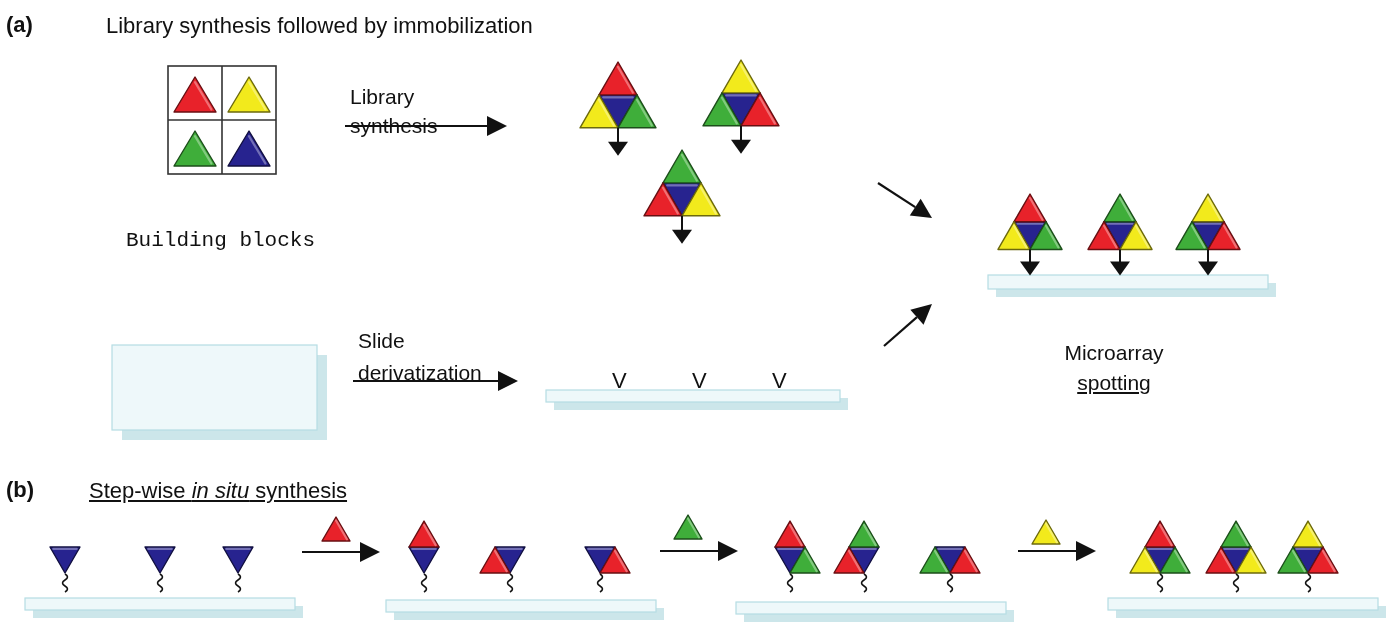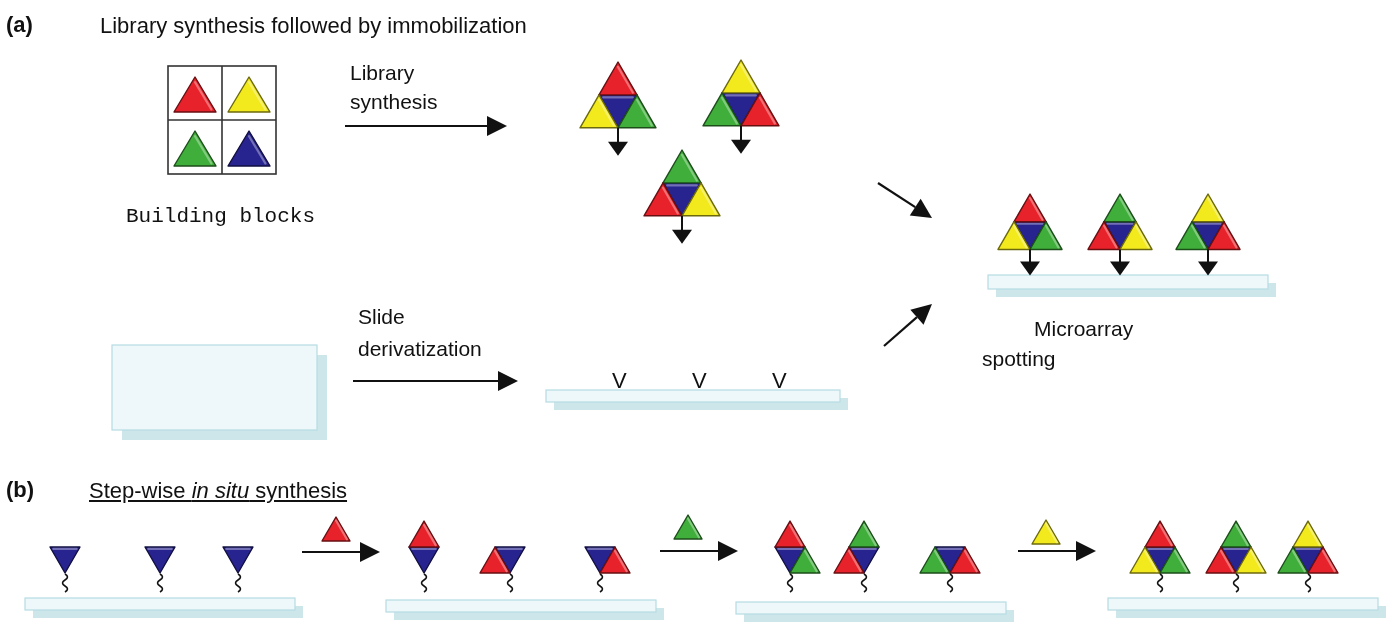--- a/index.html
+++ b/index.html
@@ -2,22 +2,22 @@
 <html><head>
 <meta charset="utf-8">
 <style>
   html, body { margin: 0; padding: 0; background: #ffffff; }
   body { width: 1398px; height: 638px; position: relative; overflow: hidden;
          font-family: "Liberation Sans", sans-serif; color: #111; }
   #figure { position: absolute; left: 0; top: 0; width: 1398px; height: 638px; }
   .txt { position: absolute; white-space: nowrap; font-family: "Liberation Sans", sans-serif; color: #111; }
   .panel-label { font-weight: bold; font-size: 22px; }
   .panel-title { font-size: 22px; }
-  .caption { font-size: 21px; line-height: 26px; }
-  .center { }
+  .caption { font-size: 21px; line-height: 26px; margin-top: 24px; }
+  .center { text-align: center; }
   .v-mark { font-size: 22px; }
 </style>
 </head>
 <body>
 
 <svg id="figure" viewBox="0 0 1398 638" width="1398" height="638" xmlns="http://www.w3.org/2000/svg">
   <defs>
     <marker id="ahead" markerWidth="10" markerHeight="10" refX="8" refY="5" orient="auto" markerUnits="userSpaceOnUse">
       <path d="M0,0 L10,5 L0,10 z" fill="#111"></path>
     </marker>
@@ -401,31 +401,31 @@
         <polygon points="738,551 718,561 718,541" fill="#111111"></polygon>
       </g>
       <g>
         <line x1="1018" y1="551" x2="1076" y2="551" stroke="#111111" stroke-width="2.2"></line>
         <polygon points="1096,551 1076,561 1076,541" fill="#111111"></polygon>
       </g>
     </g>
 </svg>
 
 <div class="txt panel-label" style="left:6px;top:12px;">(a)</div>
-<div class="txt panel-title" style="left:100px;top:13px;text-align:right;">Library synthesis followed by immobilization</div>
+<div class="txt panel-title" style="left:106px;top:13px;text-align:right;">Library synthesis followed by immobilization</div>
 
 <div class="txt caption" style="left:126px;top:204px;font-family:Liberation Mono, monospace;">Building blocks</div>
 
 <div class="txt caption" style="left:350px;top:60px;">Library</div>
 <div class="txt caption" style="left:350px;top:89px;">synthesis</div>
 
 <div class="txt caption" style="left:358px;top:304px;">Slide</div>
 <div class="txt caption" style="left:358px;top:336px;">derivatization</div>
 
 <div class="txt v-mark" style="left:612px;top:368px;">V</div>
 <div class="txt v-mark" style="left:692px;top:368px;">V</div>
 <div class="txt v-mark" style="left:772px;top:368px;">V</div>
 
 <div class="txt caption center" style="left:1034px;top:316px;width:160px;">Microarray</div>
-<div class="txt caption center" style="left:982px;top:346px;width:160px;">spotting</div>
+<div class="txt caption center" style="left:1034px;top:346px;width:160px;text-decoration:underline;">spotting</div>
 
 <div class="txt panel-label" style="left:6px;top:477px;">(b)</div>
 <div class="txt panel-title" style="left:89px;top:478px;text-decoration:underline;"><span>Step-wise </span><i>in situ</i><span> synthesis</span></div>
 
 </body></html>

